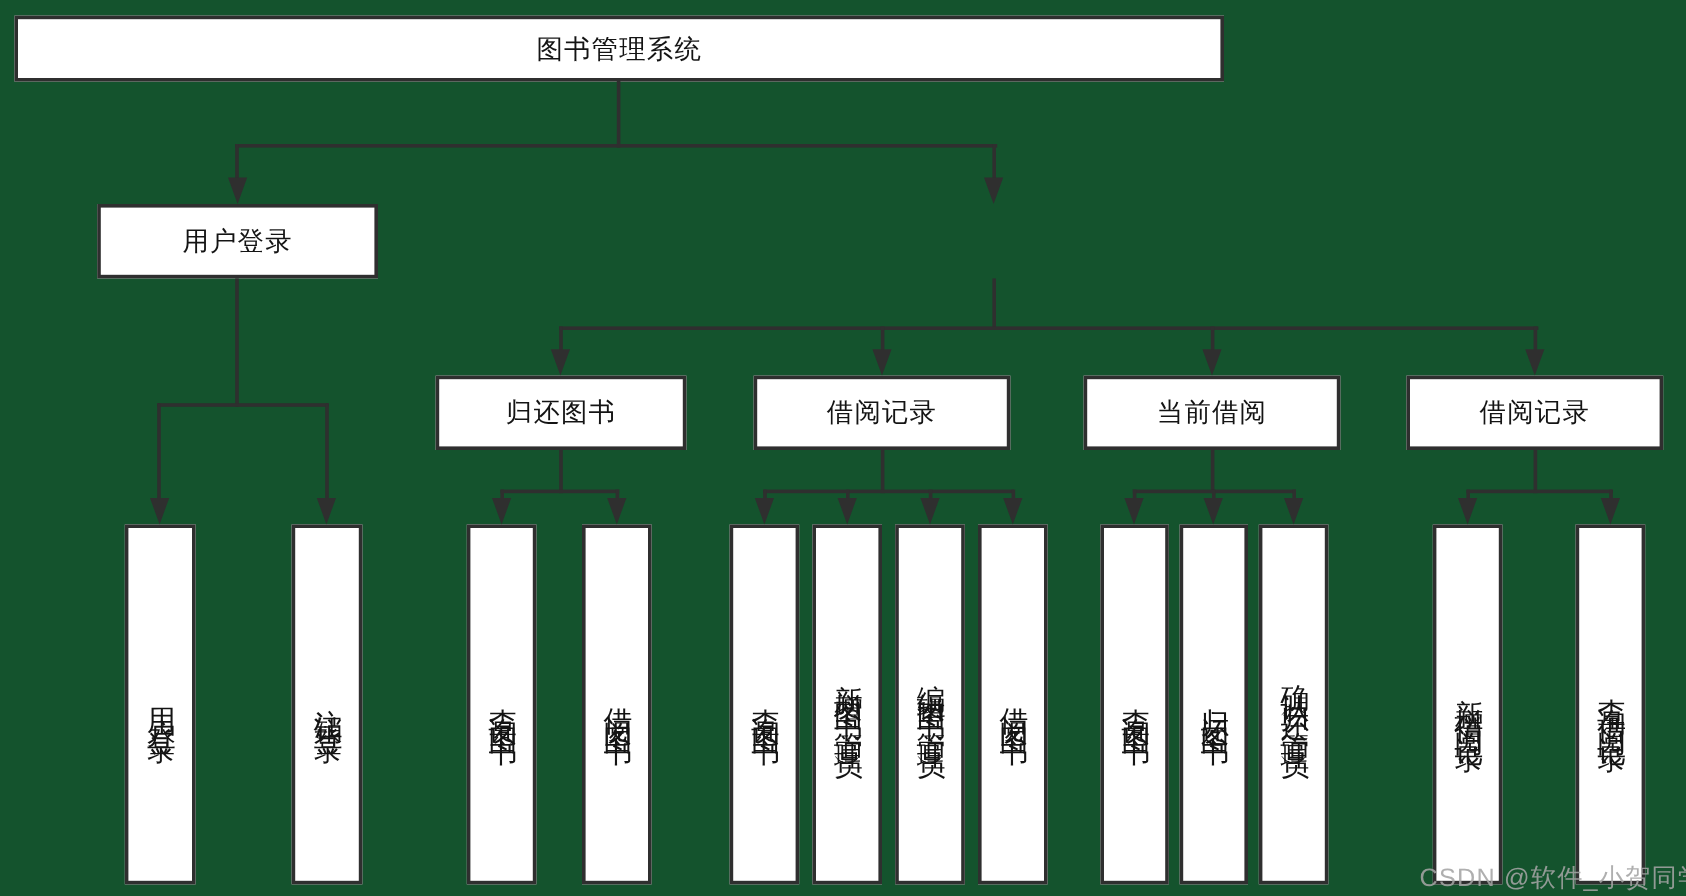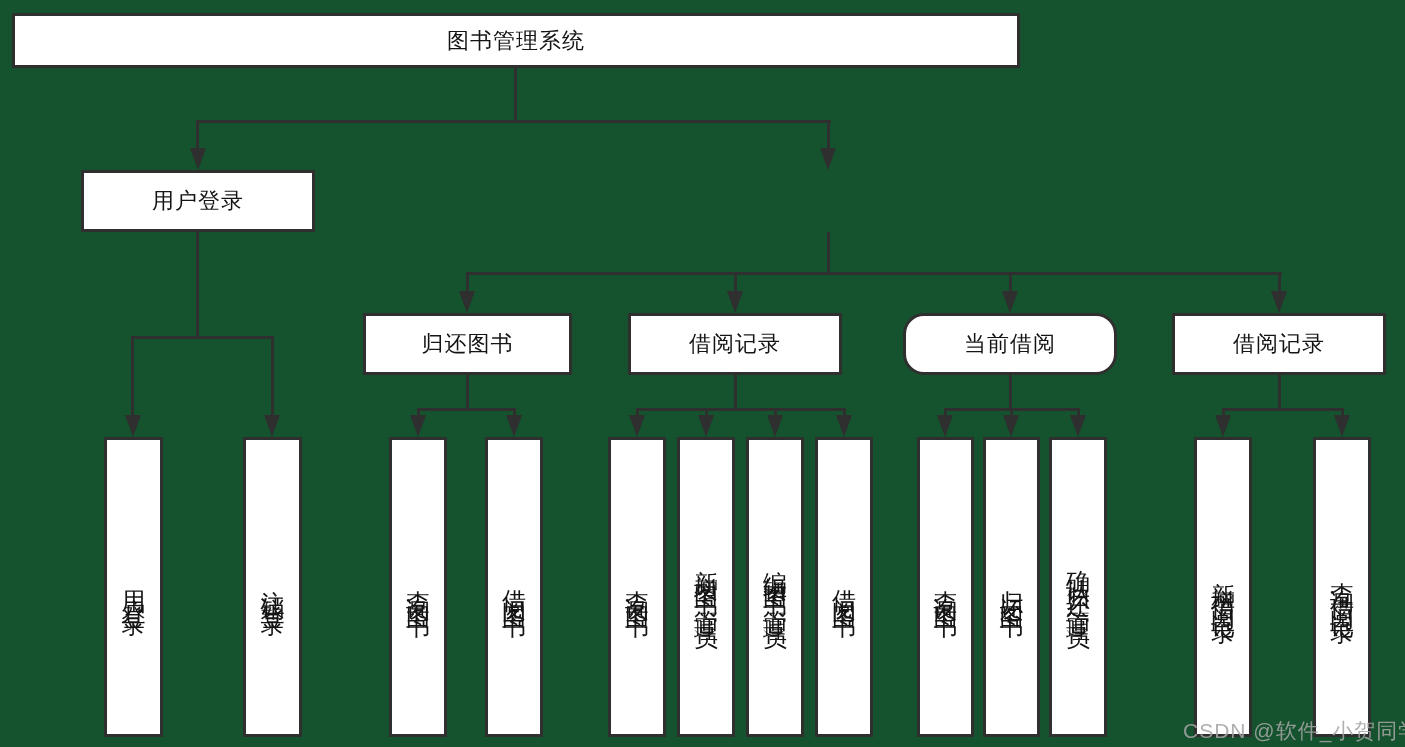--- a/index.html
+++ b/index.html
@@ -61,21 +61,21 @@
 <body>
 
 <div class="stage">
 
   <div class="node" style="left:12px; top:13px; width:1008px; height:55px;">图书管理系统</div>
 
   <div class="node" style="left:81px; top:170px; width:234px; height:62px;">用户登录</div>
 
   <div class="node" style="left:363px; top:313px; width:209px; height:62px;">归还图书</div>
   <div class="node" style="left:628px; top:313px; width:214px; height:62px;">借阅记录</div>
-  <div class="node" style="left:903px; top:313px; width:214px; height:62px;border-radius:21px;">当前借阅</div>
+  <div class="node" style="left:903px; top:313px; width:214px; height:62px;">当前借阅</div>
   <div class="node" style="left:1172px; top:313px; width:214px; height:62px;">借阅记录</div>
 
   <div class="node vnode" style="left:104px; top:437px; width:59px; height:300px;">用户登录</div>
   <div class="node vnode" style="left:243px; top:437px; width:59px; height:300px;">注销登录</div>
 
   <div class="node vnode" style="left:389px; top:437px; width:58px; height:300px;">查询图书</div>
   <div class="node vnode" style="left:485px; top:437px; width:58px; height:300px;">借阅图书</div>
 
   <div class="node vnode" style="left:608px; top:437px; width:58px; height:300px;">查询图书</div>
   <div class="node vnode" style="left:677px; top:437px; width:58px; height:300px;">新增图书（管理员）</div>

